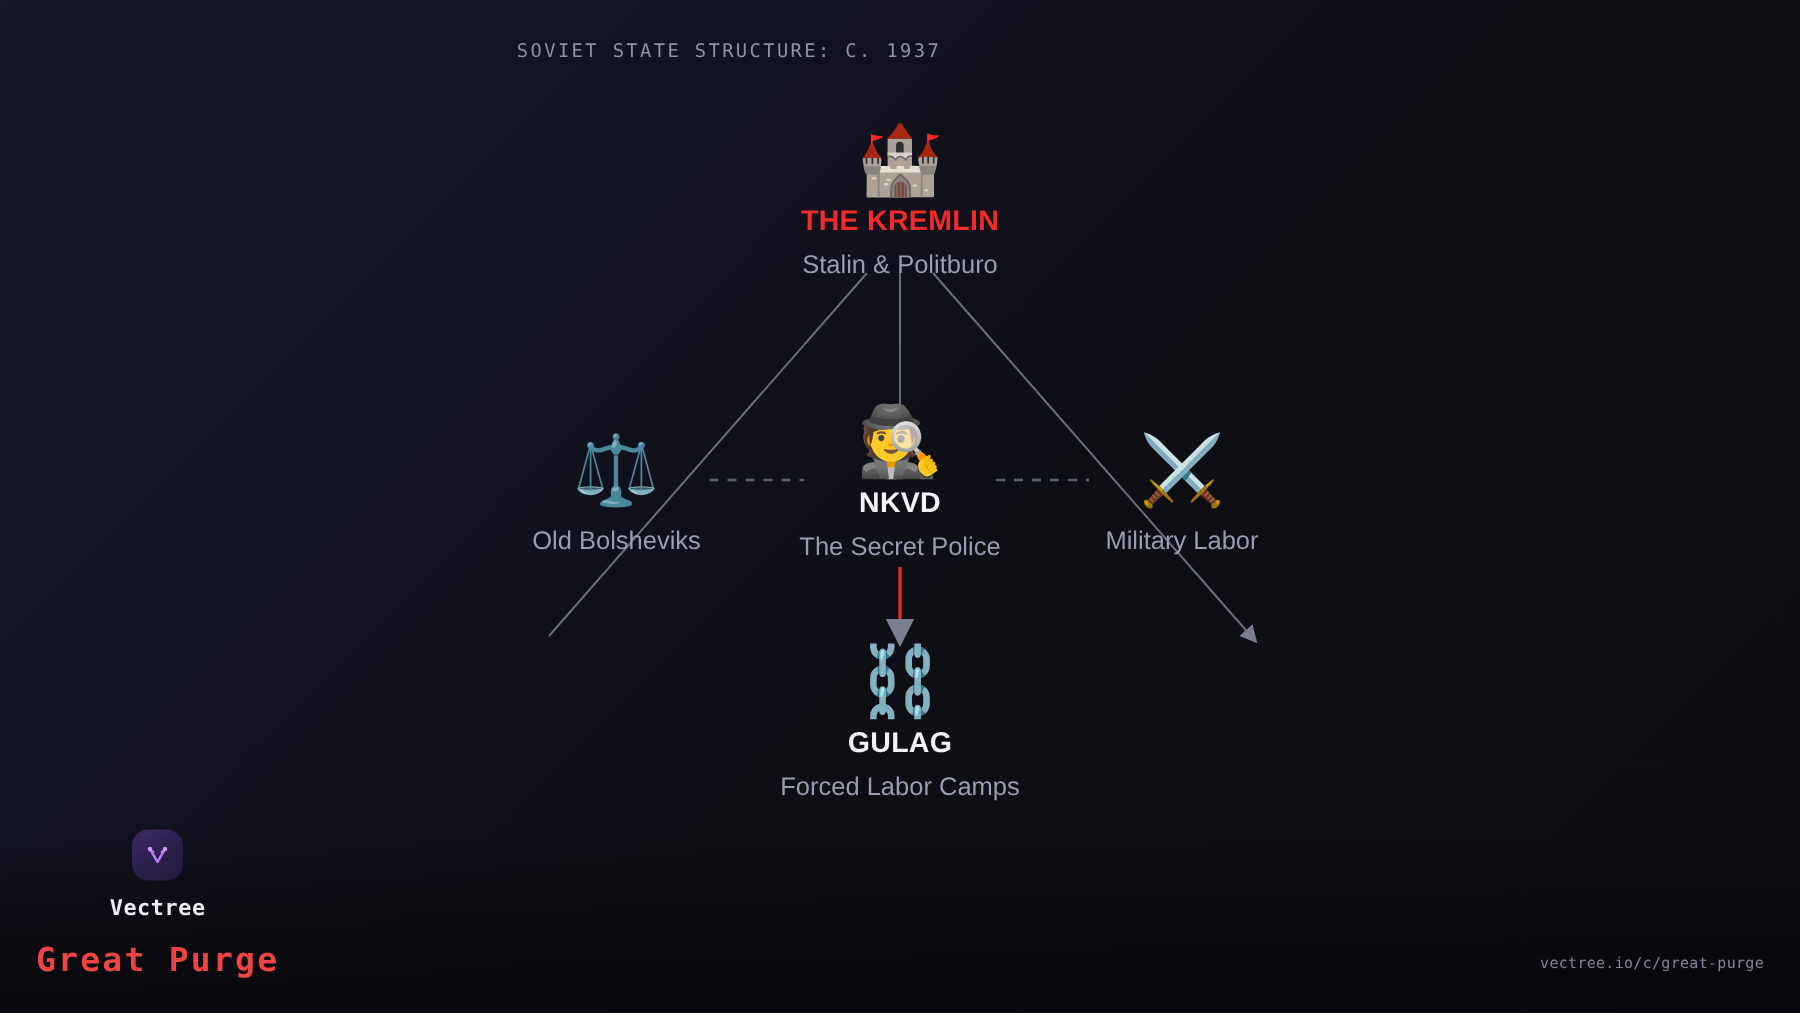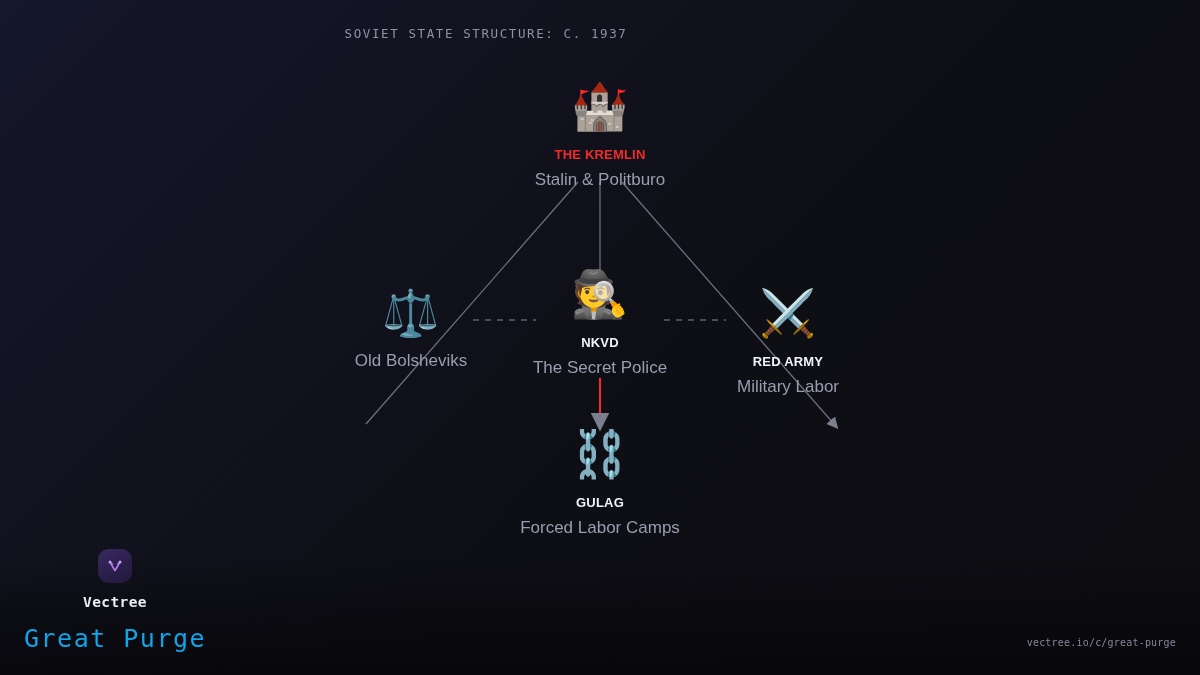--- a/index.html
+++ b/index.html
@@ -64,25 +64,25 @@
     z-index: 3;
   }
   .node-emoji {
     font-size: 46px;
     line-height: 56px;
     height: 58px;
     display: block;
     font-family: "DejaVu Sans", sans-serif;
   }
   .node-title {
-    font-size: 13px;
+    font-size: 19px;
     font-weight: bold;
     letter-spacing: 0.2px;
     color: #f2f3f7;
-    margin-top: 11px;
+    margin-top: 1px;
   }
   .node-title.accent { color: #f12b2b; }
   .node-sub {
     font-size: 17px;
     color: #9a9db0;
     margin-top: 8px;
   }
 
   #node-kremlin   { left: 600px; top: 78px; }
   #node-showtrials{ left: 411px; top: 285px; }
@@ -115,23 +115,23 @@
   }
   #brand-name {
     font-family: "DejaVu Sans Mono", "Liberation Mono", monospace;
     font-size: 14.5px;
     font-weight: bold;
     color: #eceef4;
     letter-spacing: 0.4px;
   }
   #page-heading {
     font-family: "DejaVu Sans Mono", "Liberation Mono", monospace;
-    font-size: 25px;
-    font-weight: normal;
-    color: #0ea5e9;
+    font-size: 22px;
+    font-weight: bold;
+    color: #ef4444;
     letter-spacing: 1.5px;
     margin-top: 14px;
     white-space: pre;
   }
   #footer-url {
     position: absolute;
     right: 24px;
     bottom: 27px;
     font-family: "DejaVu Sans Mono", "Liberation Mono", monospace;
     font-size: 10px;
@@ -182,21 +182,20 @@
 </div>
 
 <div class="node" id="node-nkvd">
   <span class="node-emoji">🕵️</span>
   <div class="node-title">NKVD</div>
   <div class="node-sub">The Secret Police</div>
 </div>
 
 <div class="node" id="node-redarmy">
   <span class="node-emoji">⚔️</span>
-  <div class="node-title">RED ARMY</div>
   <div class="node-sub">Military Labor</div>
 </div>
 
 <div class="node" id="node-gulag">
   <span class="node-emoji">⛓️</span>
   <div class="node-title">GULAG</div>
   <div class="node-sub">Forced Labor Camps</div>
 </div>
 
 <div id="footer">

